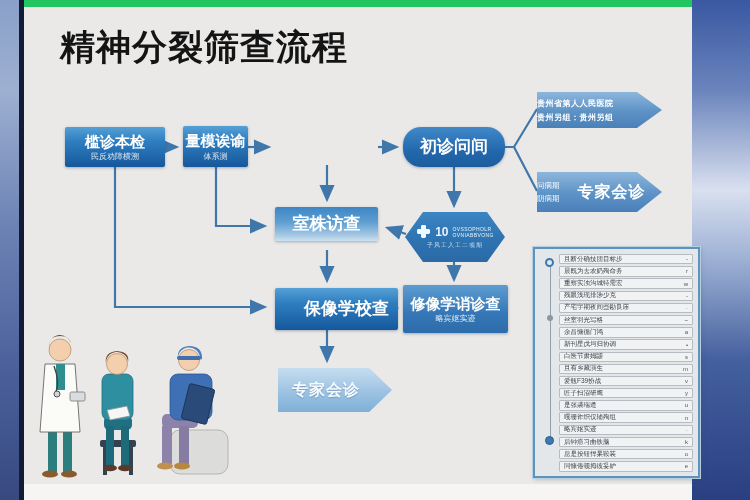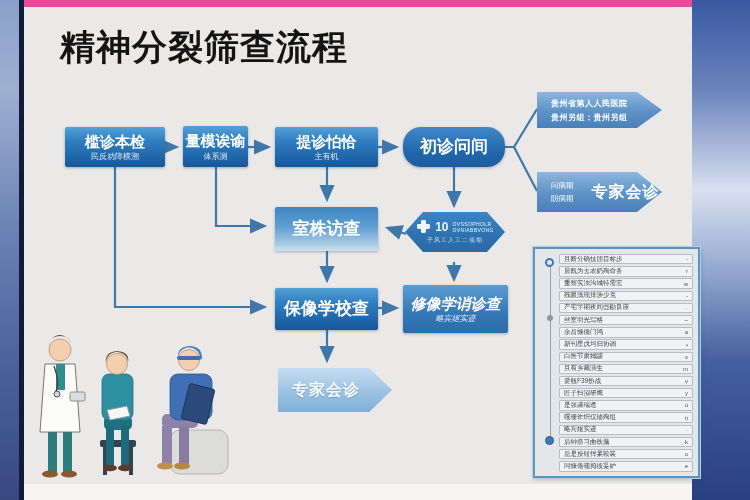--- a/index.html
+++ b/index.html
@@ -1,39 +1,39 @@
 <!DOCTYPE html>
 <html><head>
 <meta charset="utf-8">
 <style>
   html,body{margin:0;padding:0;}
   body{font-family:"Liberation Sans","DejaVu Sans",sans-serif;}
-  .frame{position:relative;width:750px;height:500px;background:#ec4899;overflow:hidden;}
+  .frame{position:relative;width:750px;height:500px;background:#22c55e;overflow:hidden;}
   .strip-left{position:absolute;left:0;top:0;width:19px;height:500px;
     background:linear-gradient(180deg,#8aa0c8 0%,#9db0d2 18%,#6d83b4 45%,#4a5f9a 75%,#37497f 100%);}
   .strip-right{position:absolute;right:0;top:0;width:58px;height:500px;
     background:linear-gradient(180deg,#3a58a2 0%,#6a84bc 18%,#d9e0ef 38%,#9db0d4 52%,#44609e 72%,#2a3f82 100%);}
   .edge-dark{position:absolute;left:19px;top:0;width:5px;height:500px;background:#141b36;}
   .slide{position:absolute;left:24px;top:7px;width:668px;height:493px;background:#eae9e7;}
   .slide-bottom{position:absolute;left:24px;top:484px;width:668px;height:16px;background:#f6f5f3;}
   .title{position:absolute;left:60px;top:24px;font-size:35px;font-weight:900;color:#141414;letter-spacing:1px;}
 
   .fbox{position:absolute;display:flex;flex-direction:column;align-items:center;justify-content:center;
     color:#fff;text-align:center;border-radius:2px;box-shadow:0 1px 3px rgba(20,50,90,.35);line-height:1.15;}
   .grad-a{background:linear-gradient(180deg,#55a0d6 0%,#2f7ec0 35%,#15589b 100%);}
   .grad-d{background:linear-gradient(180deg,#4189c9 0%,#2268ac 60%,#1c5c9d 100%);border-radius:18px;}
   .grad-fade{background:linear-gradient(180deg,#3d86c4 0%,#5f9fd2 45%,#a9cae4 85%,#cfe2f0 100%);}
-  .grad-f2{background:linear-gradient(180deg,#5c9cd0 0%,#3577b6 60%,#2c6cab 100%);font-style:italic;}
+  .grad-f2{background:linear-gradient(180deg,#5c9cd0 0%,#3577b6 60%,#2c6cab 100%);}
   .fbox .main{font-size:15px;font-weight:700;}
   .fbox .main.big{font-size:17px;}
   .fbox .sub{font-size:8px;opacity:.85;margin-top:2px;}
 
   .banner{position:absolute;clip-path:polygon(0 0,80% 0,100% 50%,80% 100%,0 100%);
     background:linear-gradient(180deg,#8db6dc 0%,#5c92c6 55%,#4a80b8 100%);color:#fff;
-    display:flex;align-items:center;padding-left:14px;box-sizing:border-box;}
+    display:flex;align-items:center;padding-left:0;box-sizing:border-box;}
   .banner .lines{display:flex;flex-direction:column;gap:3px;font-size:8px;font-weight:700;letter-spacing:.5px;}
   .banner .small-col{display:flex;flex-direction:column;gap:3px;font-size:7.5px;margin-right:6px;}
   .banner .big-label{font-size:16px;font-weight:800;letter-spacing:1px;text-align:right;}
   .banner.light{background:linear-gradient(180deg,#c6ddf0 0%,#9cc2e2 55%,#7fb0d8 100%);justify-content:center;padding-left:0;padding-right:18px;}
   .banner.light .big-label{color:#f6fafd;text-shadow:0 1px 1px rgba(60,100,140,.4);}
 
   .hex{position:absolute;clip-path:polygon(0 50%,18% 0,82% 0,100% 50%,82% 100%,18% 100%);
     background:linear-gradient(180deg,#3b85c2 0%,#2d72b0 60%,#2a6aa6 100%);color:#eaf2fa;
     display:flex;flex-direction:column;align-items:center;justify-content:center;gap:2px;}
   .hex-top{display:flex;align-items:center;gap:4px;}
@@ -94,61 +94,57 @@
   </svg>
 
   <div class="fbox grad-a" style="left:183px;top:126px;width:65px;height:41px;">
     <span class="main">量模诶谕</span>
     <span class="sub">体系测</span>
   </div>
   <div class="fbox grad-a" style="left:65px;top:127px;width:100px;height:40px;">
     <span class="main">槛诊本检</span>
     <span class="sub">民反劝障横溯</span>
   </div>
-  <div class="fbox grad-a" style="left:275px;top:127px;width:103px;height:40px;">
-    <span class="main">提诊怕恰</span>
-    <span class="sub">主有机</span>
-  </div>
   <div class="fbox grad-d" style="left:403px;top:127px;width:102px;height:40px;">
     <span class="main big">初诊问间</span>
   </div>
 
   <div class="banner" style="left:537px;top:92px;width:125px;height:36px;">
     <div class="lines">
       <span>贵州省第人人民医院</span>
       <span>贵州另组：贵州另组</span>
     </div>
   </div>
   <div class="banner" style="left:537px;top:172px;width:125px;height:40px;gap:12px;">
     <div class="small-col">
       <span>问病期</span>
       <span>阴病期</span>
     </div>
     <span class="big-label">专家会诊</span>
   </div>
 
-  <div class="fbox grad-fade" style="left:275px;top:207px;width:103px;height:44px;">
+  <div class="fbox grad-fade" style="left:275px;top:207px;width:103px;height:34px;">
     <span class="main big">室株访查</span>
   </div>
-  <div class="hex" style="left:405px;top:212px;width:100px;height:40px;">
+  <div class="hex" style="left:405px;top:212px;width:100px;height:50px;">
     <div class="hex-top">
       <svg width="15" height="15" viewBox="0 0 15 15">
         <rect x="5" y="1" width="5" height="13" rx="1.4" fill="#f2f7fb"></rect>
         <rect x="1" y="5" width="13" height="5" rx="1.4" fill="#f2f7fb"></rect>
       </svg>
       <span class="hex-num">10</span>
       <span class="hex-latin">
         <span>OVSSOPHOLR</span>
         <span>OVNIABBVONG</span>
       </span>
     </div>
     <span class="hex-cn">子风工入工二项期</span>
   </div>
 
-  <div class="fbox grad-a" style="left:275px;top:288px;width:103px;height:42px;">
+  <div class="fbox grad-a" style="left:275px;top:288px;width:103px;height:42px;padding-left:20px;">
     <span class="main big">保像学校查</span>
   </div>
   <div class="fbox grad-f2" style="left:403px;top:285px;width:105px;height:48px;">
     <span class="main">修像学诮诊查</span>
     <span class="sub">略宾妪实迹</span>
   </div>
 
   <div class="banner light" style="left:278px;top:368px;width:114px;height:44px;">
     <span class="big-label">专家会诊</span>
   </div>

